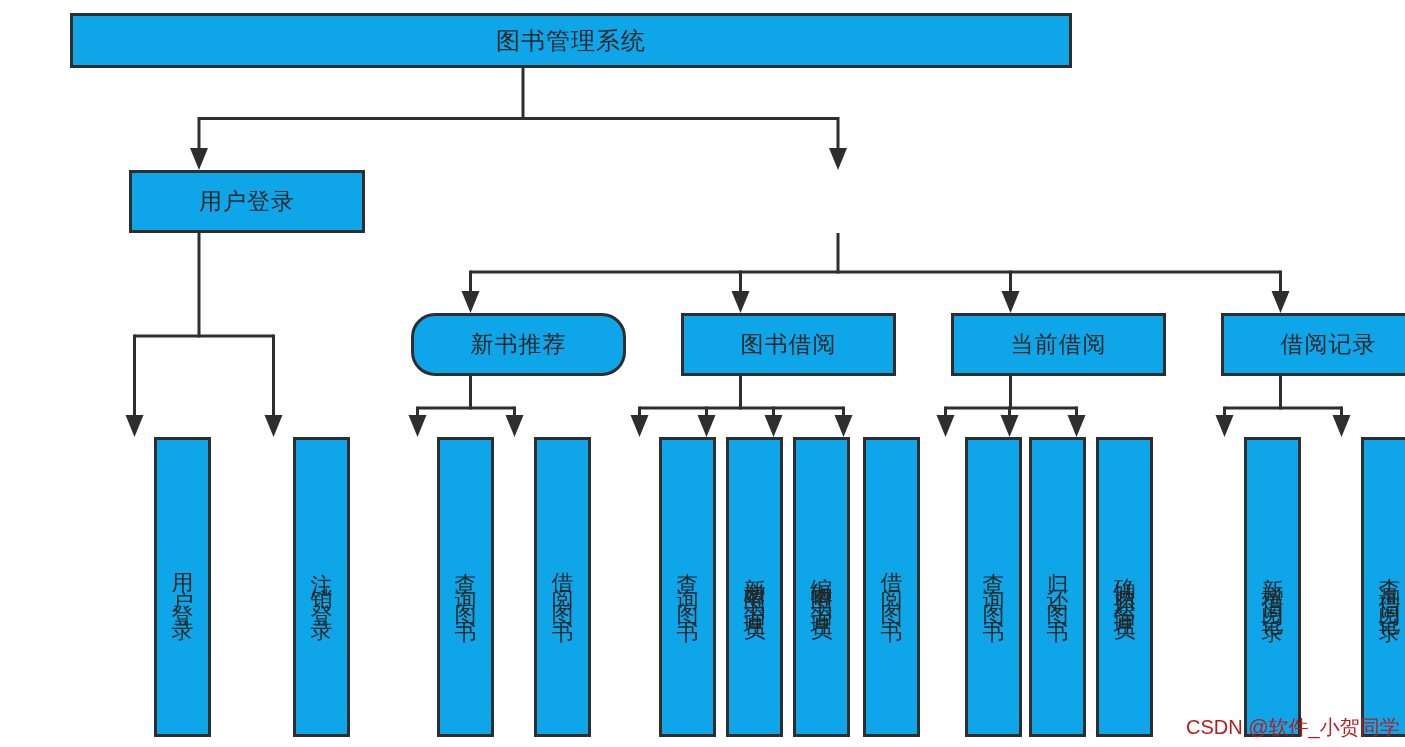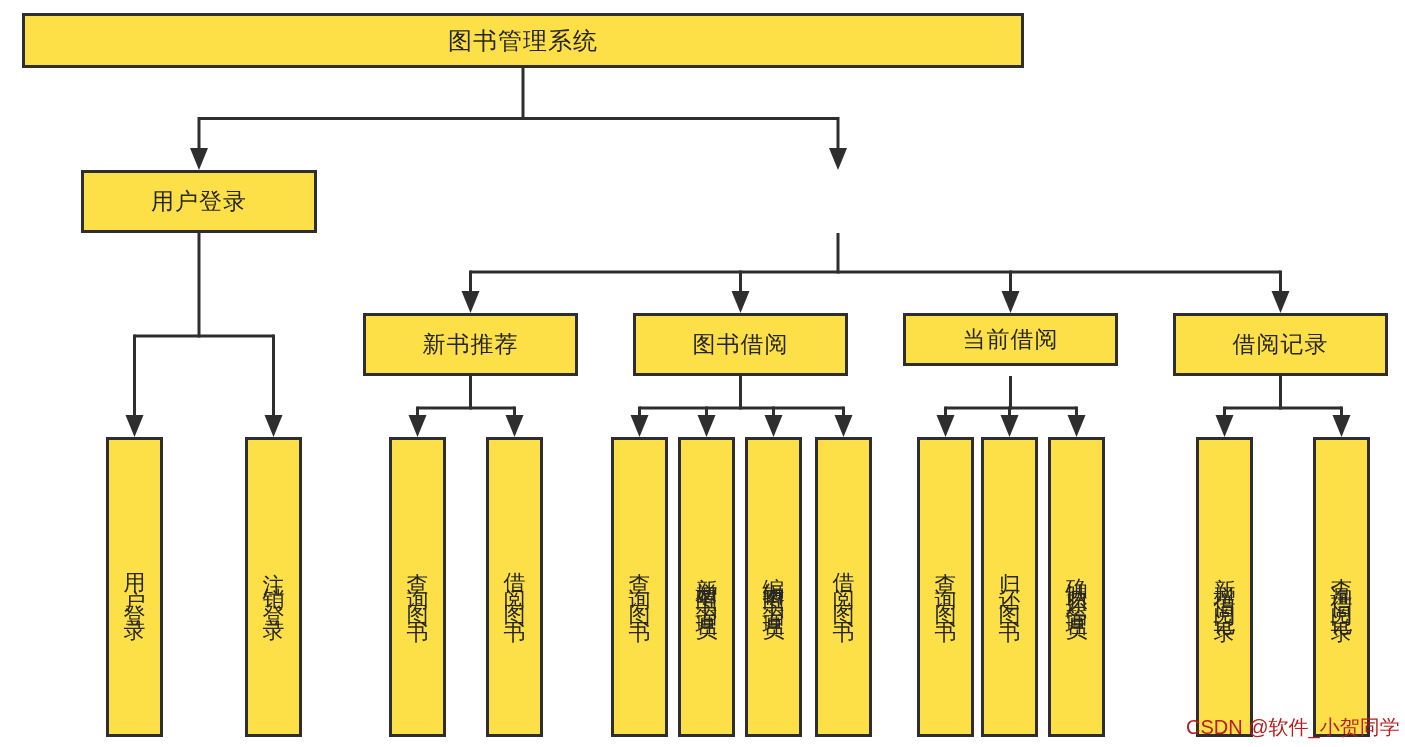--- a/index.html
+++ b/index.html
@@ -18,25 +18,26 @@
   .connectors {
     position: absolute;
     left: 0; top: 0;
     width: 1405px;
     height: 747px;
   }
   .box {
     position: absolute;
     box-sizing: border-box;
     border: 3px solid #2e2e2e;
-    background: #fde047;
+    background: #0ea5e9;
     display: flex;
     align-items: center;
     justify-content: center;
     color: #262626;
+    margin-left: 48px;
   }
   .root-label { font-size: 24px; letter-spacing: 1px; }
   .branch-label { font-size: 23px; letter-spacing: 1px; }
   .leaf {
     width: 57px;
     height: 300px;
     top: 437px;
   }
   .vtext {
     writing-mode: vertical-rl;
@@ -140,27 +141,27 @@
   </svg>
 
   <div class="box" style="left:22px; top:13px; width:1002px; height:55px;">
     <span class="root-label">图书管理系统</span>
   </div>
 
   <div class="box" style="left:81px; top:170px; width:236px; height:63px;">
     <span class="branch-label">用户登录</span>
   </div>
 
-  <div class="box" style="left:363px; top:313px; width:215px; height:63px;">
+  <div class="box" style="left:363px; top:313px; width:215px; height:63px;border-radius:24px;">
     <span class="branch-label">新书推荐</span>
   </div>
   <div class="box" style="left:633px; top:313px; width:215px; height:63px;">
     <span class="branch-label">图书借阅</span>
   </div>
-  <div class="box" style="left:903px; top:313px; width:215px; height:53px;">
+  <div class="box" style="left:903px; top:313px; width:215px; height:63px;">
     <span class="branch-label">当前借阅</span>
   </div>
   <div class="box" style="left:1173px; top:313px; width:215px; height:63px;">
     <span class="branch-label">借阅记录</span>
   </div>
 
   <div class="box leaf" style="left:106px;">
     <span class="vtext ls-short">用户登录</span>
   </div>
   <div class="box leaf" style="left:245px;">

